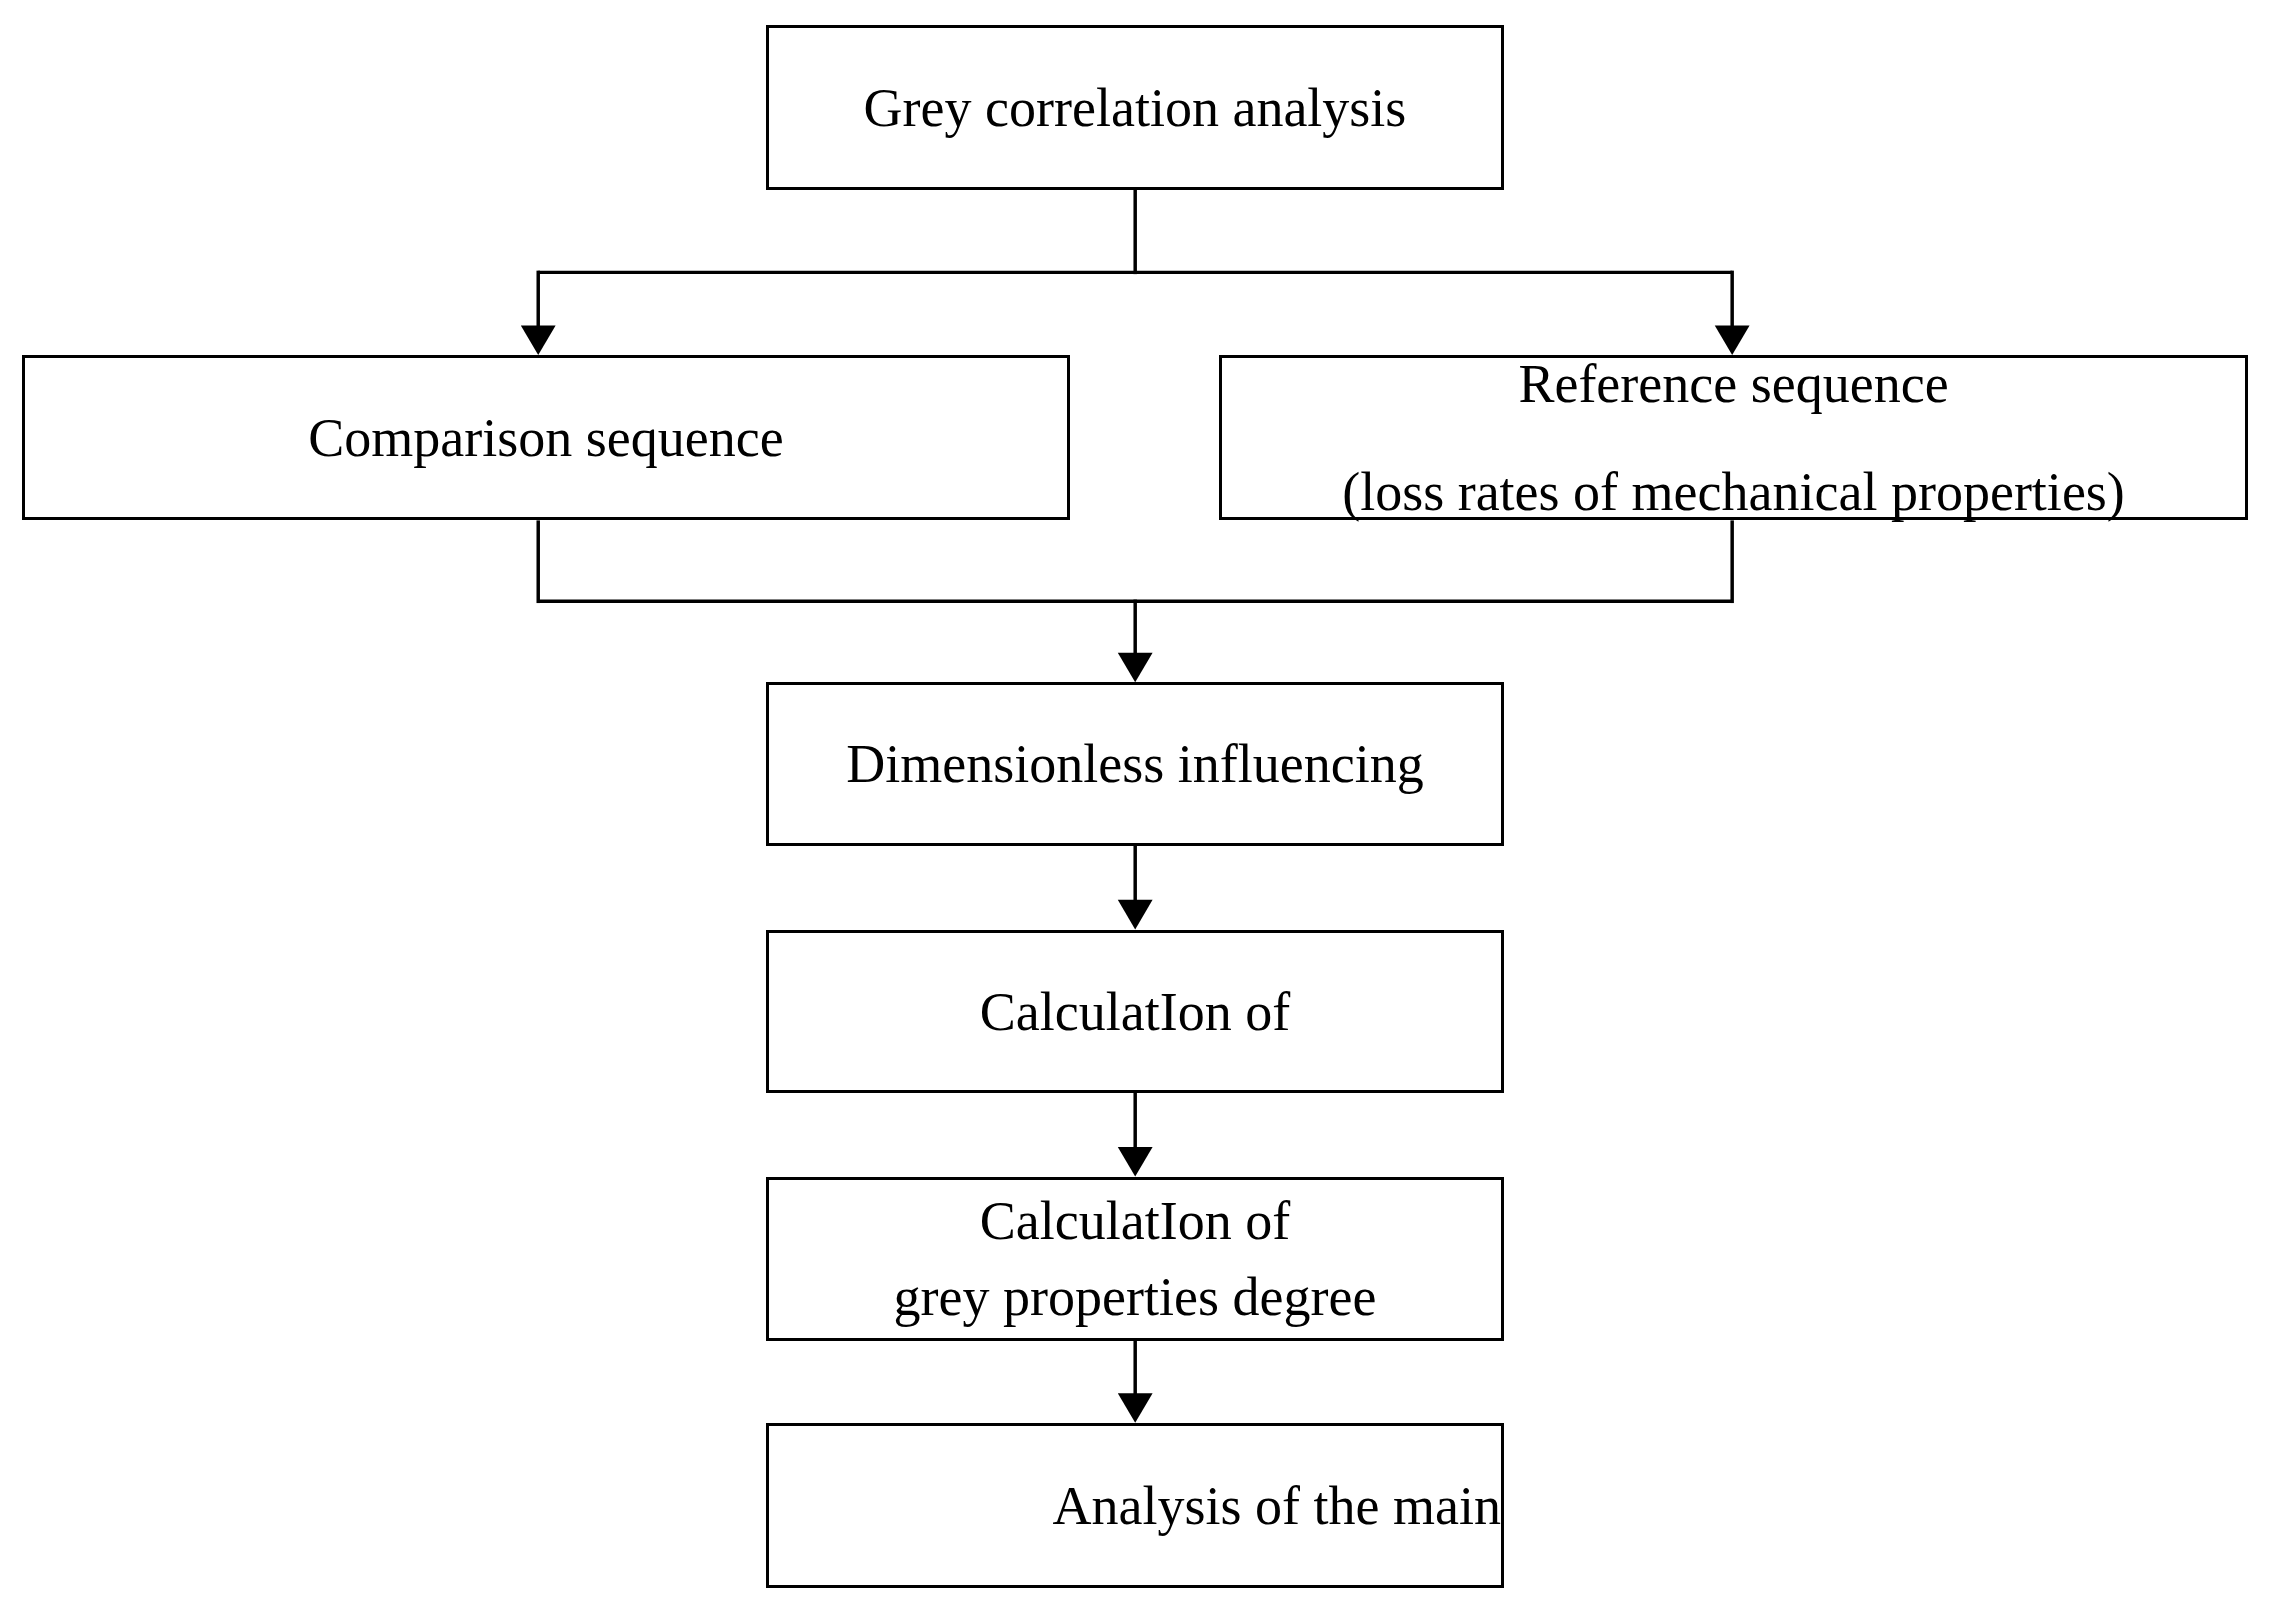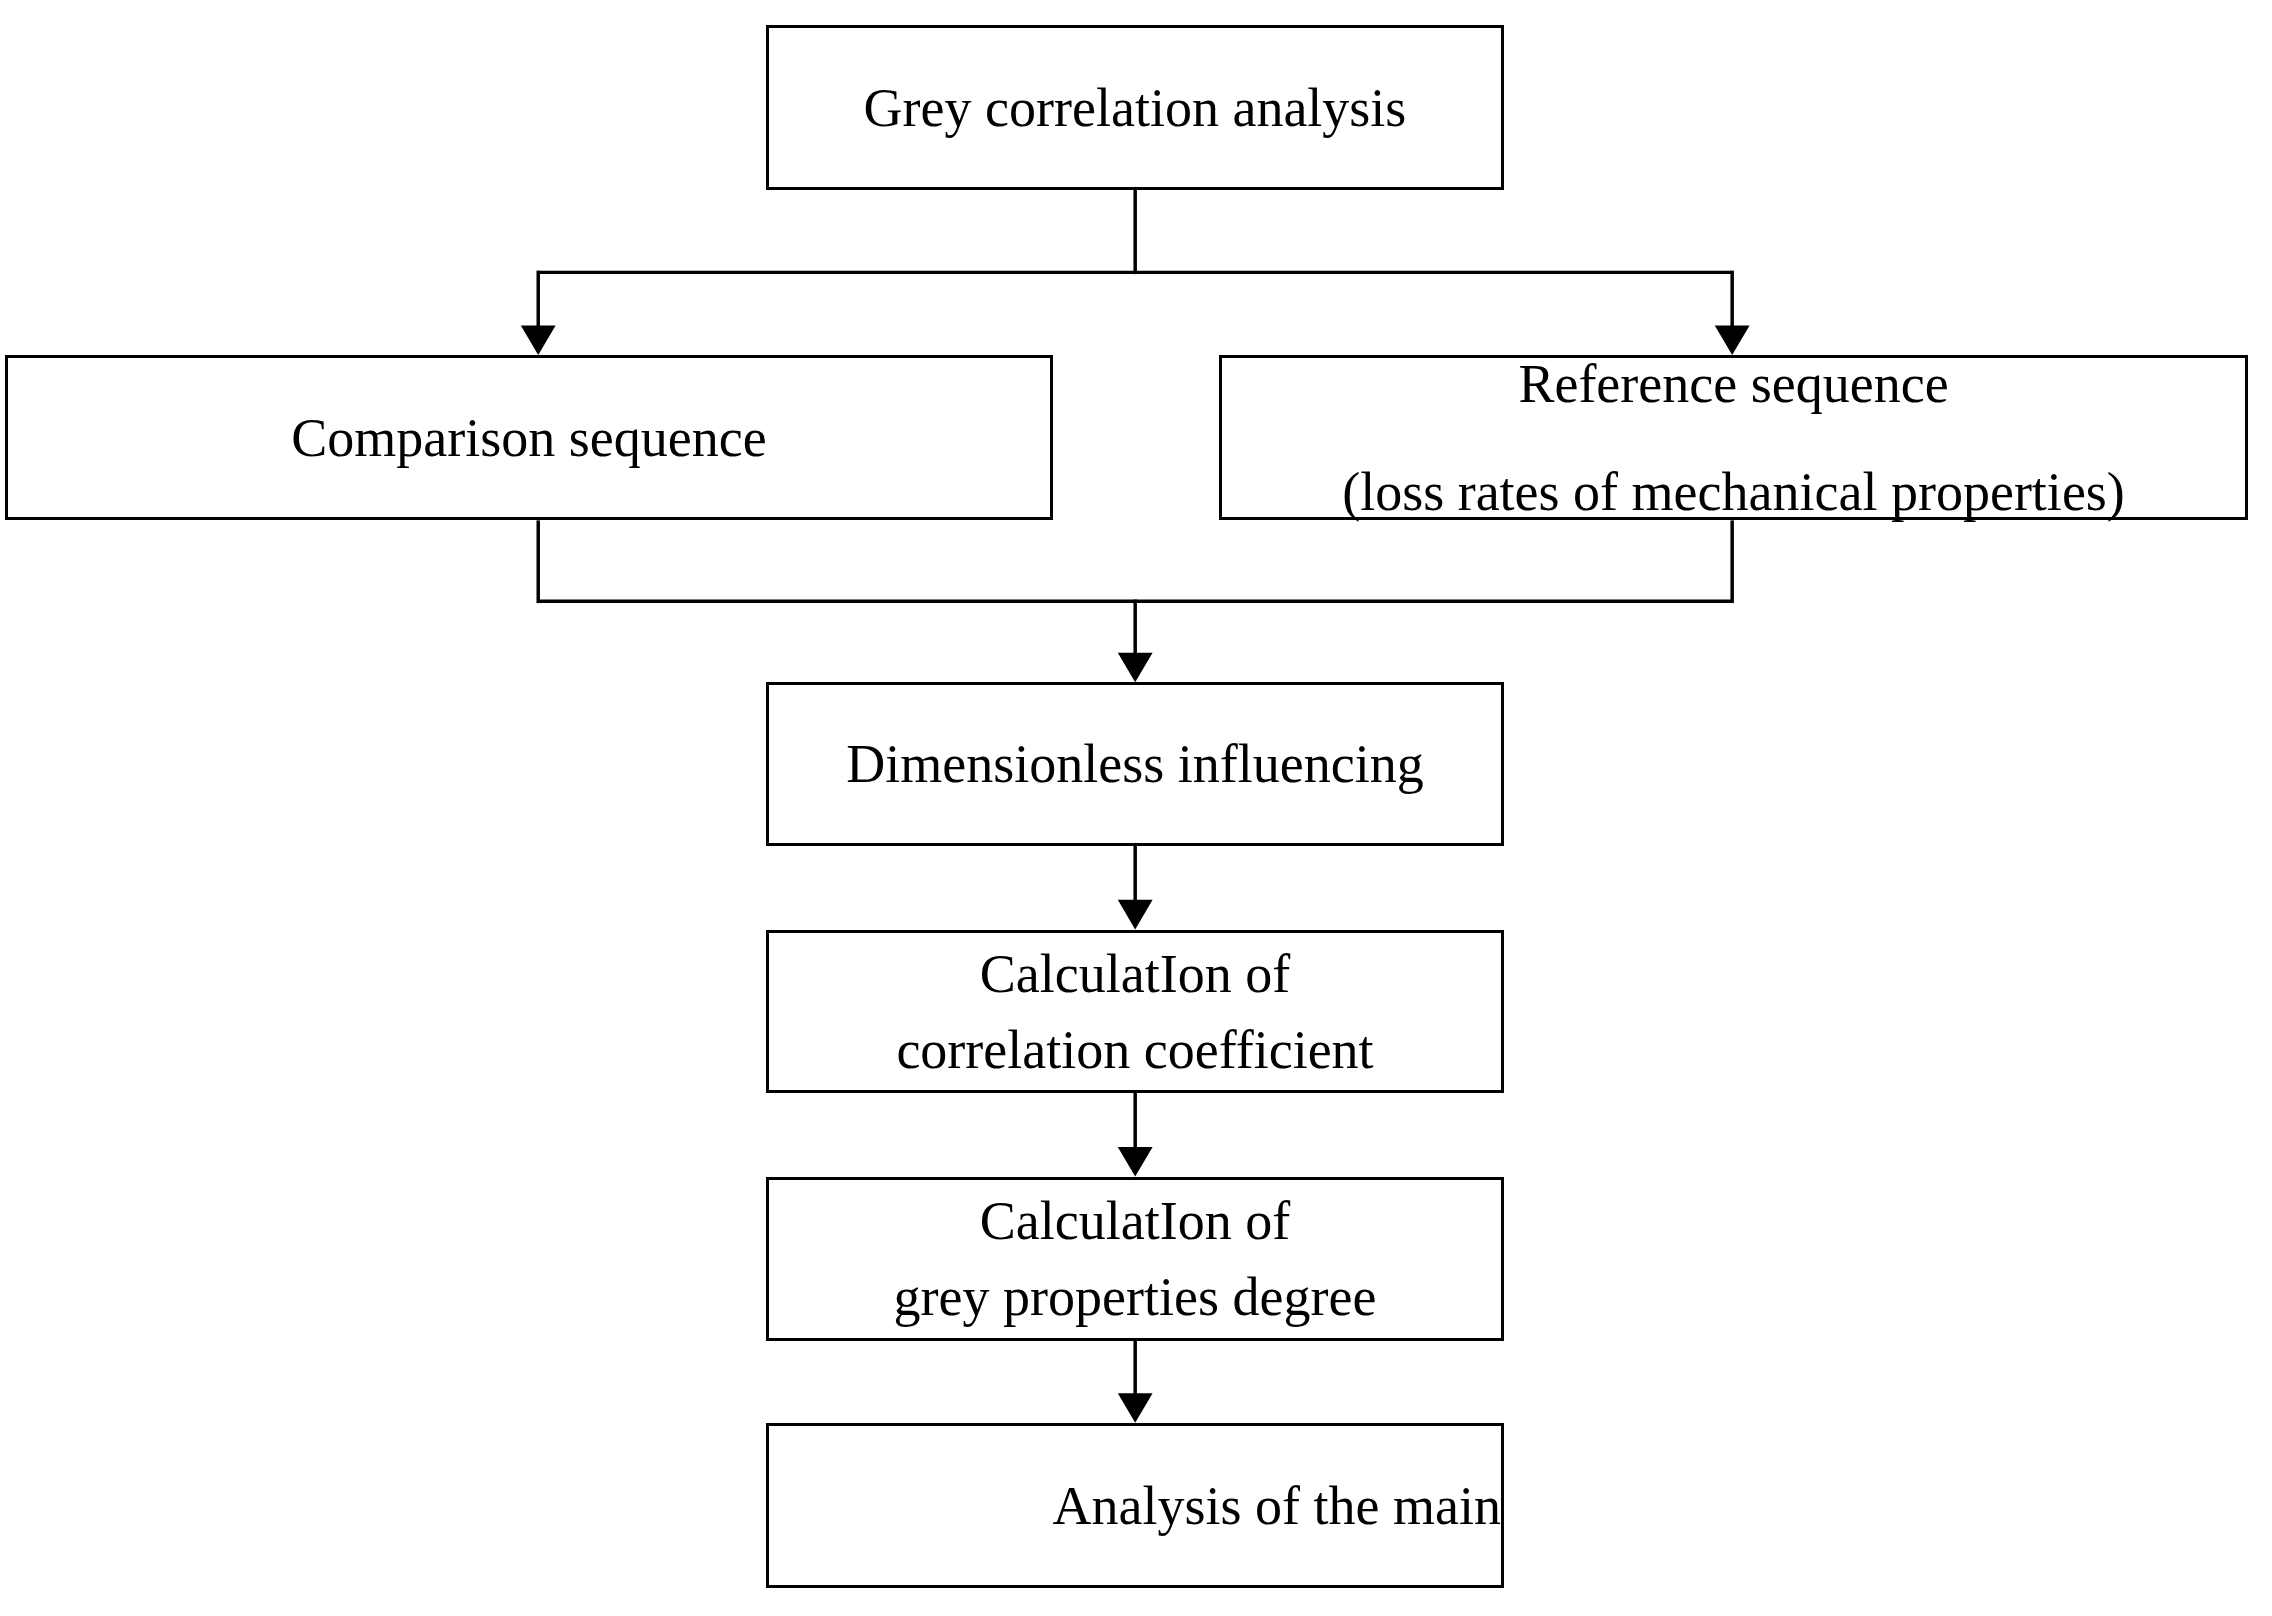--- a/index.html
+++ b/index.html
@@ -35,21 +35,21 @@
     justify-content: center;
     text-align: center;
     font-size: 54px;
     line-height: 76px;
     white-space: nowrap;
   }
   .node-line { display: block; }
 
   
   .pos-root          { left: 766px;  top: 25px;   width: 738px;  height: 165px; }
-  .pos-comparison    { left: 5px;   top: 355px;  width: 1048px; height: 165px; }
+  .pos-comparison    { left: 22px;   top: 355px;  width: 1048px; height: 165px; }
   .pos-reference     { left: 1219px; top: 355px;  width: 1029px; height: 165px; gap: 32px; }
   .pos-dimensionless { left: 766px;  top: 682px;  width: 738px;  height: 164px; }
   .pos-corrcoeff     { left: 766px;  top: 930px; width: 738px;  height: 163px; }
   .pos-greydegree    { left: 766px;  top: 1177px; width: 738px;  height: 164px; }
   .pos-mainfactor    { left: 766px;  top: 1423px; width: 738px;  height: 165px; align-items: flex-end; }
 
   .edge-line {
     stroke: #000000;
     stroke-width: 4;
     fill: none;
@@ -106,21 +106,20 @@
     <span class="node-line">Reference sequence</span>
     <span class="node-line">(loss rates of mechanical properties)</span>
   </div>
 
   <div class="node pos-dimensionless">
     <span class="node-line">Dimensionless influencing</span>
   </div>
 
   <div class="node pos-corrcoeff">
     <span class="node-line">CalculatIon of</span>
-    <span class="node-line">correlation coefficient</span>
   </div>
 
   <div class="node pos-greydegree">
     <span class="node-line">CalculatIon of</span>
     <span class="node-line">grey properties degree</span>
   </div>
 
   <div class="node pos-mainfactor">
     <span class="node-line">Analysis of the main</span>
   </div>

